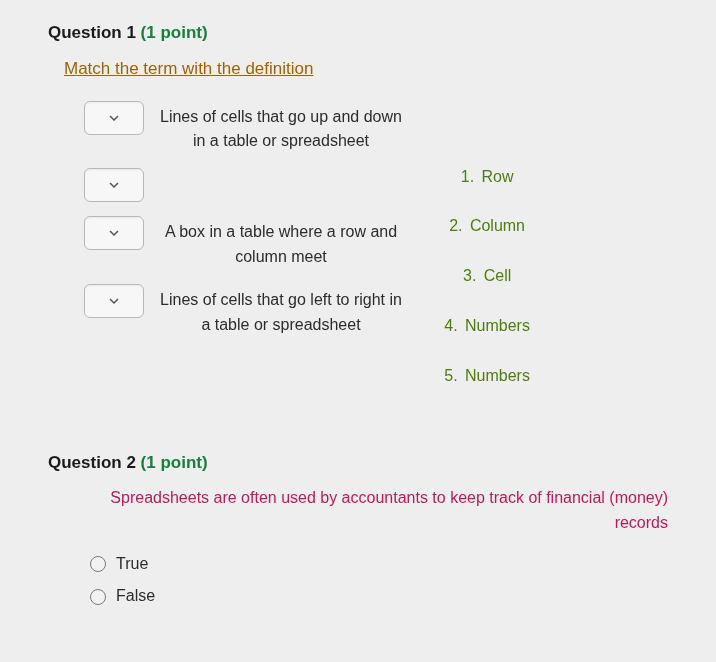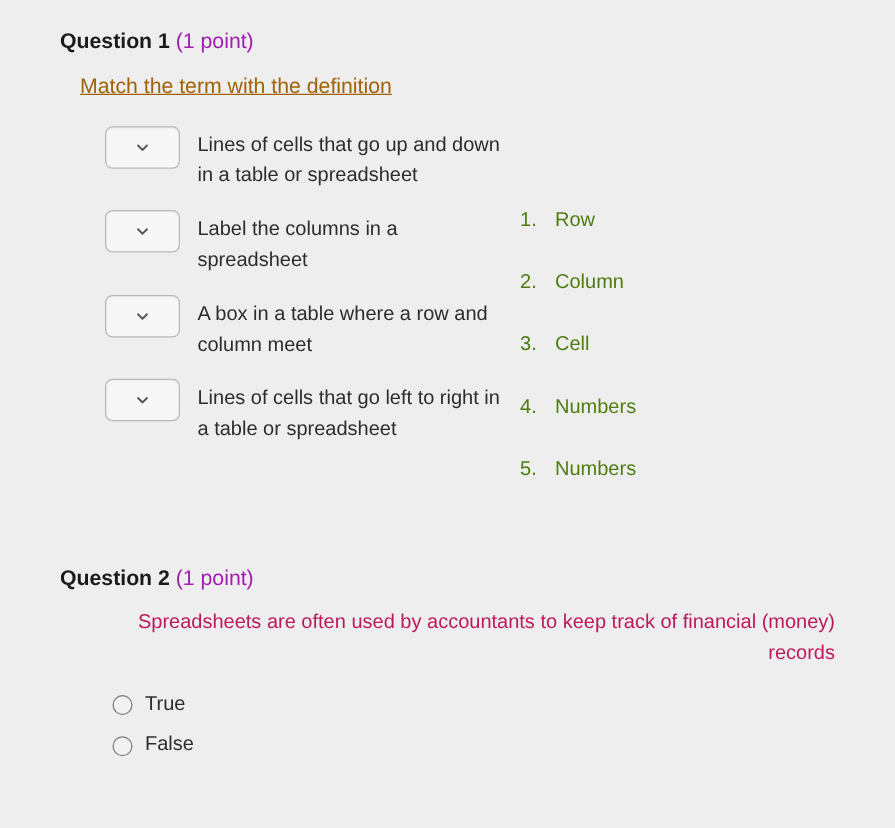--- a/index.html
+++ b/index.html
@@ -19,34 +19,35 @@
     }
     .question-header {
       font-size: 17px;
       margin-bottom: 10px;
     }
     .question-label {
       font-weight: 700;
       color: #1a1a1a;
     }
     .question-points {
-      font-weight: 400;
-      color: #a21caf;
+      font-weight: 700;
+      color: #15803d;
     }
     .question-prompt {
       margin-left: 16px;
       margin-bottom: 18px;
       color: #a16207;
       font-size: 17px;
       text-decoration: underline;
     }
     .match-container {
       display: flex;
       margin-left: 36px;
-      gap: 12px;
+      gap: 33px;
+      text-align: center;
     }
     .match-left {
       display: flex;
       flex-direction: column;
       gap: 14px;
       width: 320px;
     }
     .match-row {
       display: flex;
       align-items: flex-start;
@@ -145,21 +146,20 @@
         </div>
         <div class="definition">Lines of cells that go up and down in a table or spreadsheet</div>
       </div>
 
       <div class="match-row">
         <div class="dropdown">
           <svg viewBox="0 0 10 6">
               <path d="M1 1 L5 5 L9 1" stroke="#555" stroke-width="1.5" fill="none"></path>
             </svg>
         </div>
-        <div class="definition">Label the columns in a spreadsheet</div>
       </div>
 
 
       <div class="match-row">
         <div class="dropdown">
           <svg viewBox="0 0 10 6">
               <path d="M1 1 L5 5 L9 1" stroke="#555" stroke-width="1.5" fill="none"></path>
             </svg>
         </div>
         <div class="definition">A box in a table where a row and column meet</div>

